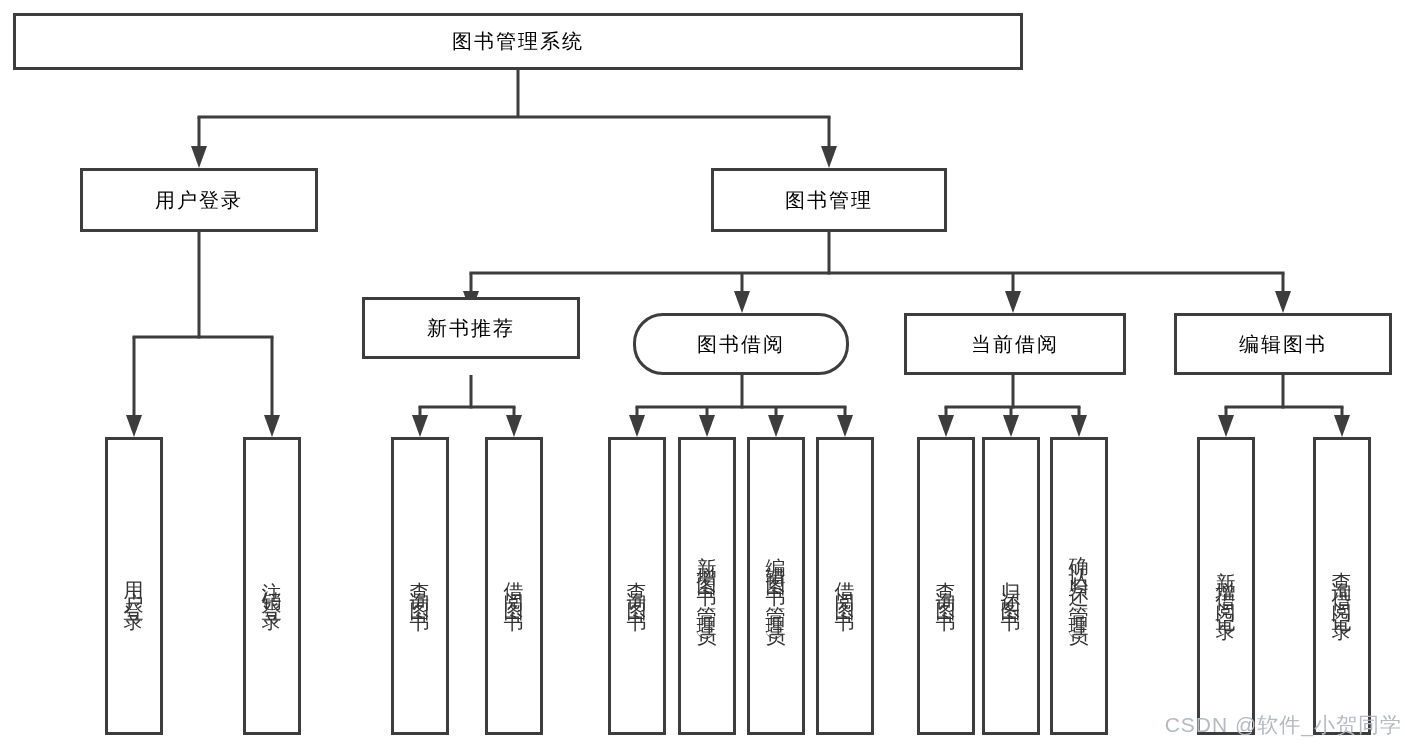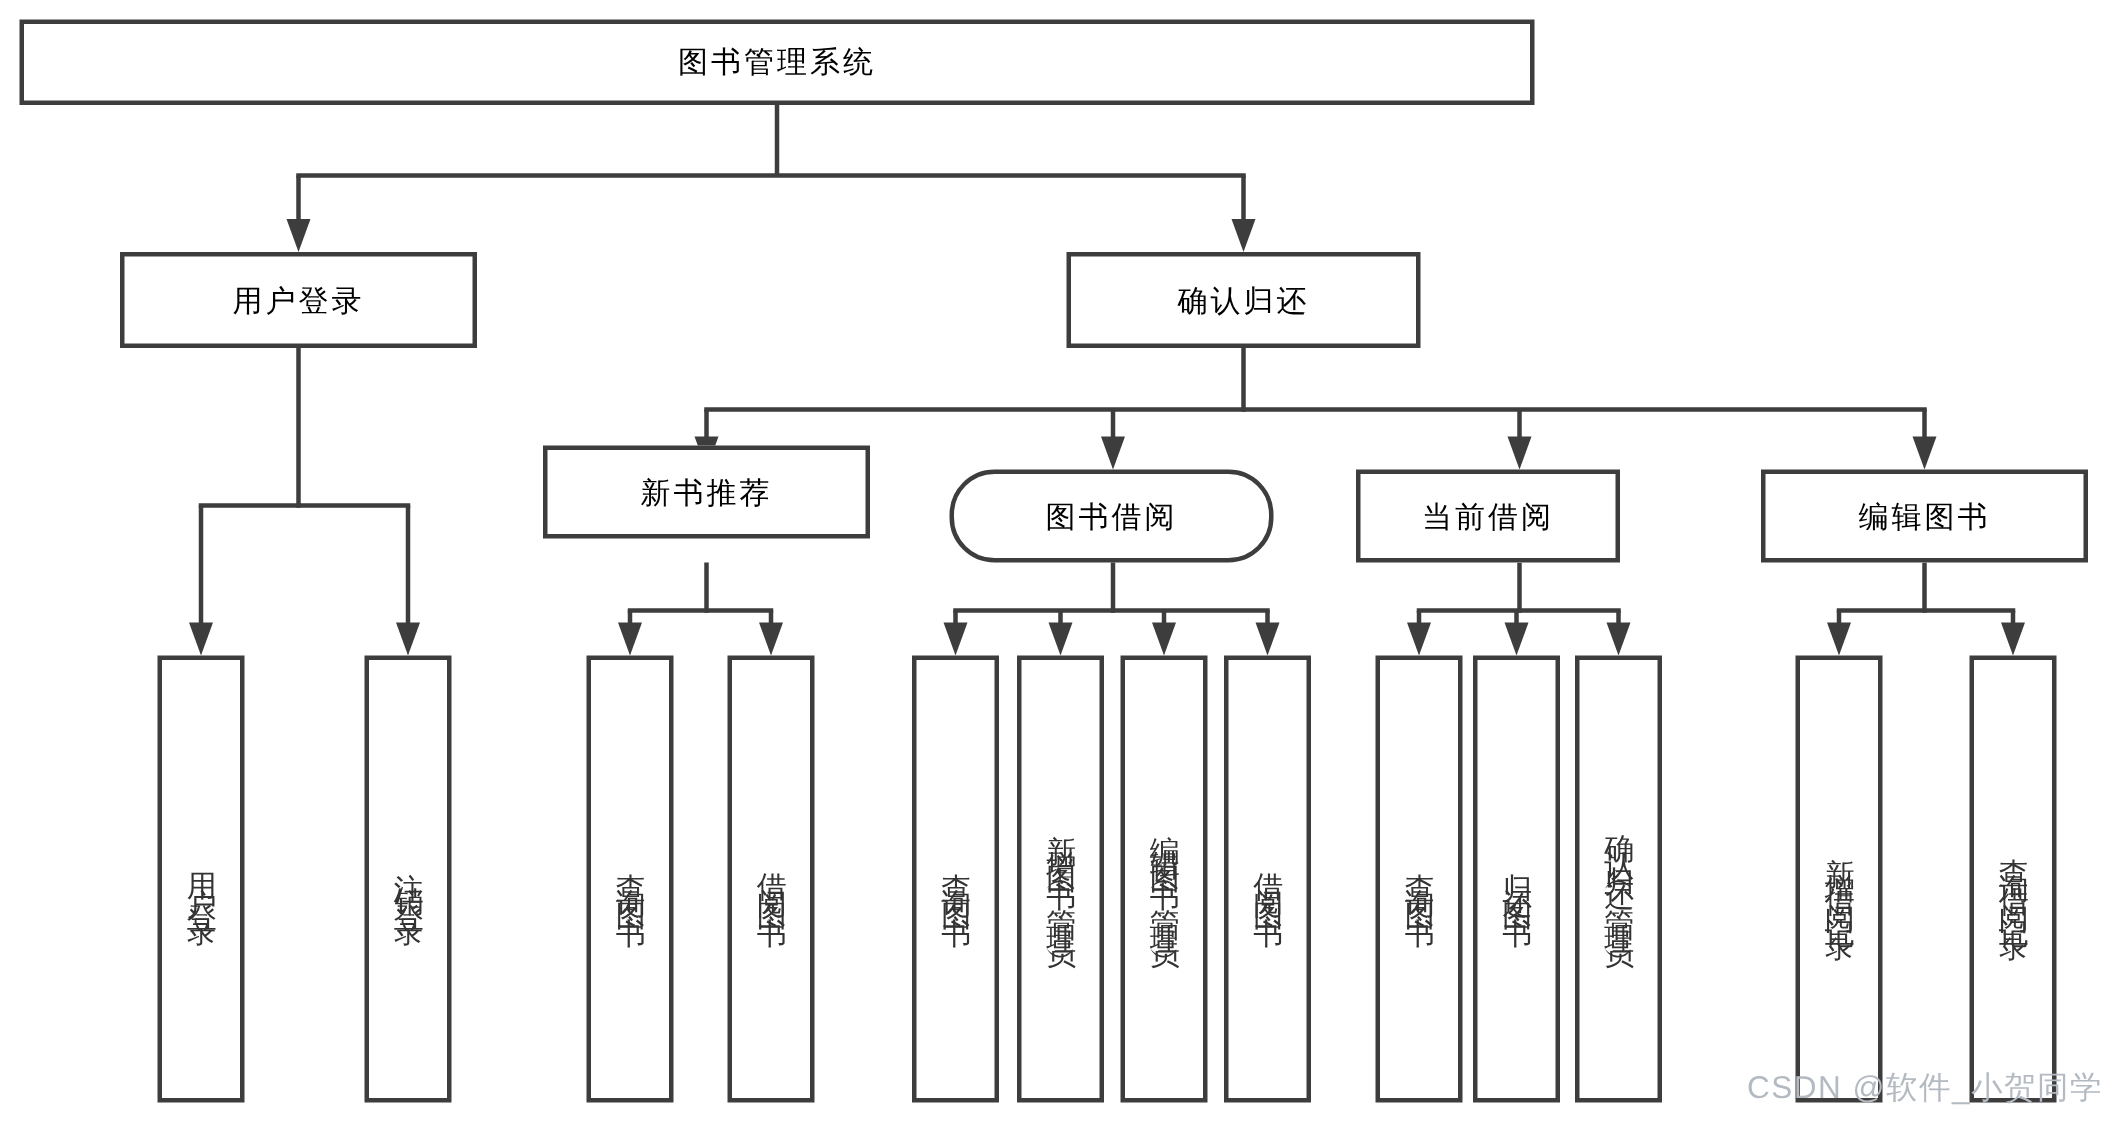--- a/index.html
+++ b/index.html
@@ -52,21 +52,21 @@
     color: #333333;
   }
   
   .root   { left: 13px;  top: 13px;  width: 1010px; height: 57px; }
   
   .b-user { left: 80px;  top: 168px; width: 238px;  height: 64px; }
   .b-book { left: 711px; top: 168px; width: 236px;  height: 64px; }
   
   .g-new  { left: 362px;  top: 297px; width: 218px; height: 62px; }
   .g-bor  { left: 633px;  top: 313px; width: 216px; height: 62px; border-radius: 30px; }
-  .g-cur  { left: 904px;  top: 313px; width: 176px; height: 62px; }
+  .g-cur  { left: 904px;  top: 313px; width: 222px; height: 62px; }
   .g-rec  { left: 1174px; top: 313px; width: 218px; height: 62px; }
   
   .l-a1 { left: 105px; }  .l-a2 { left: 243px; }
   .l-b1 { left: 391px; }  .l-b2 { left: 485px; }
   .l-c1 { left: 608px; }  .l-c2 { left: 678px; }  .l-c3 { left: 747px; }  .l-c4 { left: 816px; }
   .l-d1 { left: 917px; }  .l-d2 { left: 982px; }  .l-d3 { left: 1050px; }
   .l-e1 { left: 1197px; } .l-e2 { left: 1313px; }
   #watermark {
     position: absolute;
     right: 3px;
@@ -144,21 +144,21 @@
       <polygon points="1003,415 1019,415 1011,437"></polygon>
       <polygon points="1071,415 1087,415 1079,437"></polygon>
       <polygon points="1218,415 1234,415 1226,437"></polygon>
       <polygon points="1334,415 1350,415 1342,437"></polygon>
     </g>
   </svg>
 
   <div class="node root">图书管理系统</div>
 
   <div class="node b-user">用户登录</div>
-  <div class="node b-book">确认归还</div>
+  <div class="node b-book">图书管理</div>
 
   <div class="node g-new">新书推荐</div>
   <div class="node g-bor">图书借阅</div>
   <div class="node g-cur">当前借阅</div>
   <div class="node g-rec">编辑图书</div>
 
   <div class="leaf l-a1">
     <span>用户登录</span>
     </div>
   <div class="leaf l-a2">

